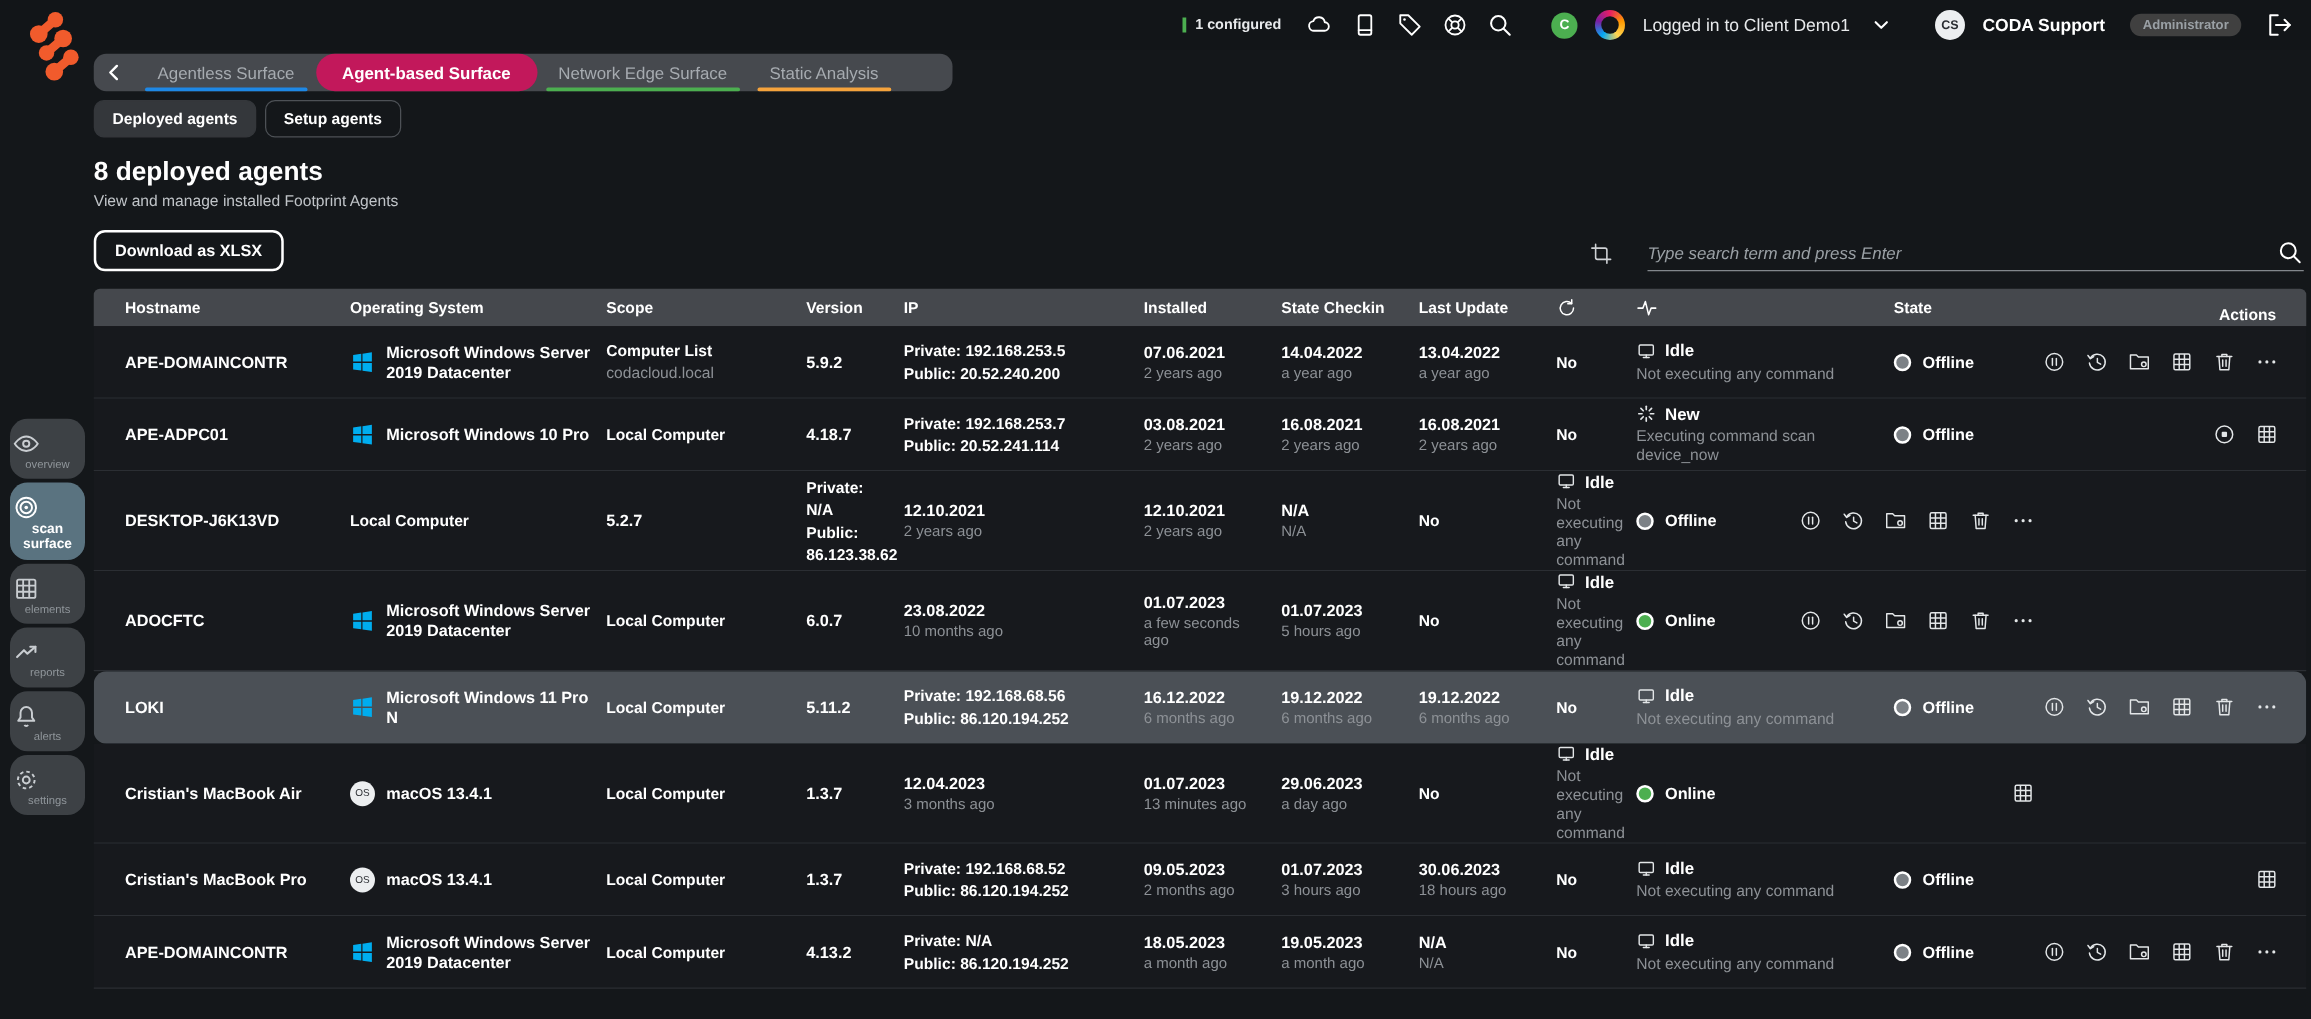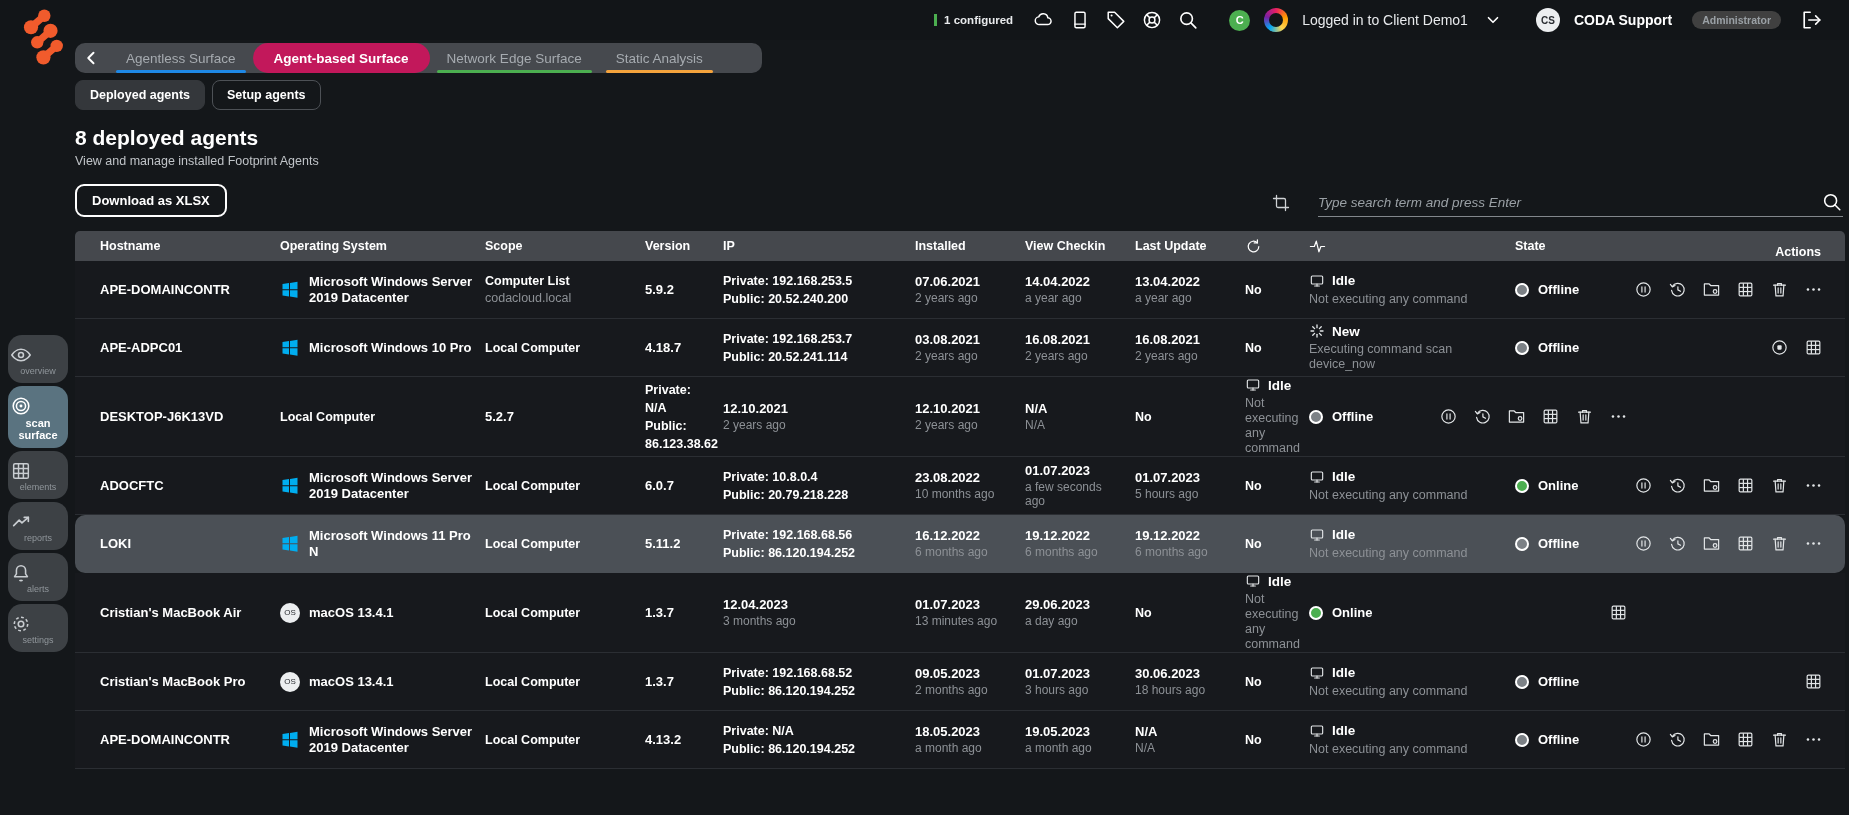--- a/index.html
+++ b/index.html
@@ -8,21 +8,21 @@
     background:#14171a;
     color:#fff;
     font-family:"Liberation Sans","DejaVu Sans",sans-serif;
     position:relative;
   }
   svg { display:block; }
 
   
   .topbar {
     height:40px; display:flex; align-items:center; justify-content:flex-end;
-    padding-right:26px; gap:14px; background:#121518;
+    padding-right:14px; gap:14px; background:#121518;
   }
   .logo { position:absolute; top:4px; left:8px; width:62px; height:66px; }
   .configured {
     font-size:11.5px; font-weight:bold; color:#e8eaec;
     border-left:3px solid #4caf50; padding-left:7px; margin-right:6px;
   }
   .tb-icon { width:22px; height:22px; color:#fff; display:inline-flex; align-items:center; justify-content:center; cursor:pointer; }
   .avatar-c {
     width:21px; height:21px; border-radius:50%; background:#4caf50; color:#fff;
     font-size:11px; font-weight:bold; display:flex; align-items:center; justify-content:center; margin-left:16px;
@@ -359,21 +359,21 @@
   </div>
 
   <div class="table">
     <div class="thead grid-cols">
       <div>Hostname</div>
       <div>Operating System</div>
       <div>Scope</div>
       <div>Version</div>
       <div>IP</div>
       <div>Installed</div>
-      <div>View Checkin</div>
+      <div>State Checkin</div>
       <div>Last Update</div>
       <div>
         <span class="th-ic">
           <svg viewBox="0 0 24 24" width="17" height="17" stroke="currentColor" fill="none" stroke-width="1.7" stroke-linecap="round" stroke-linejoin="round">
               <path d="M19.5 12a7.5 7.5 0 1 1-2.2-5.3"></path>
               <polyline points="17.5,2.5 17.5,7 13,7"></polyline>
             </svg>
         </span>
       </div>
       <div>
@@ -684,24 +684,20 @@
               </svg>
             </span>
 
             <span class="osname">Microsoft Windows Server 2019 Datacenter</span>
           </div>
           <div>
             <div class="scope-main">Local Computer</div>
 
           </div>
           <div class="ver">6.0.7</div>
-          <div class="ip">
-            <div>Private: 10.8.0.4</div>
-            <div>Public: 20.79.218.228</div>
-          </div>
           <div class="date">
             <div class="d">23.08.2022</div>
             <div class="ago">10 months ago</div>
           </div>
           <div class="date">
             <div class="d">01.07.2023</div>
             <div class="ago">a few seconds ago</div>
           </div>
           <div class="date">
             <div class="d">01.07.2023</div>

